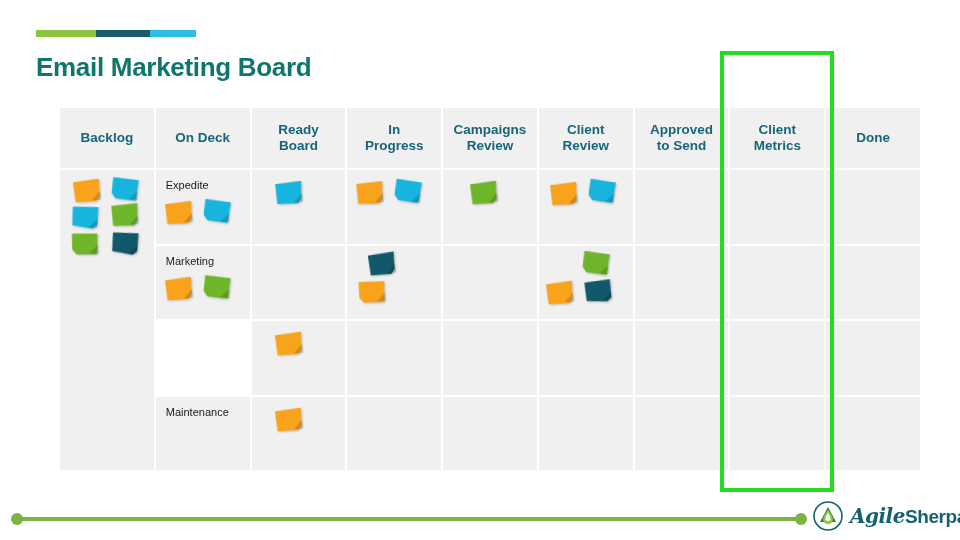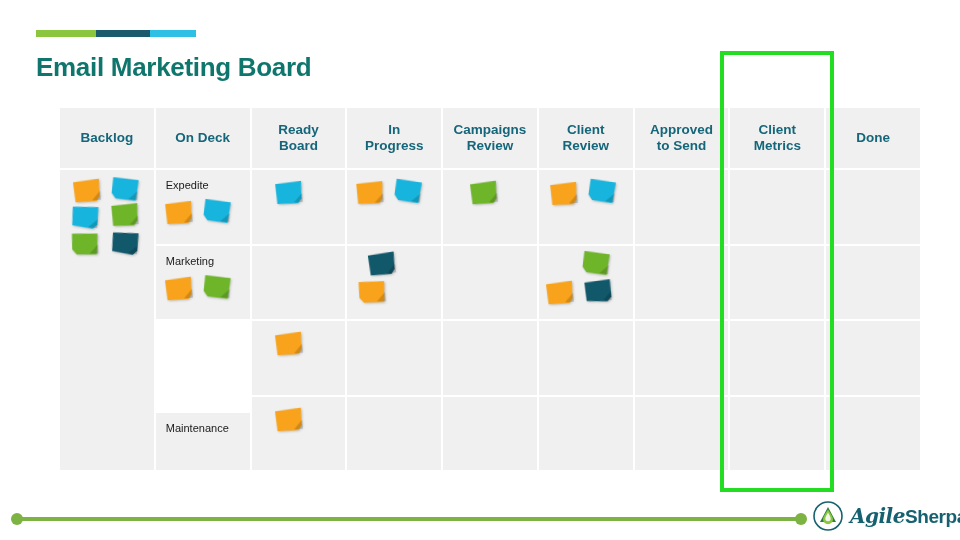--- a/index.html
+++ b/index.html
@@ -247,21 +247,21 @@
         <i></i>
         <span class="fold"></span>
       </div>
     </div>
     <div class="cell" style="grid-area: 4 / 4;"></div>
     <div class="cell" style="grid-area: 4 / 5;"></div>
     <div class="cell" style="grid-area: 4 / 6;"></div>
     <div class="cell" style="grid-area: 4 / 7;"></div>
     <div class="cell" style="grid-area: 4 / 8;"></div>
     <div class="cell" style="grid-area: 4 / 9;"></div>
-    <div class="cell" style="grid-area: 5 / 2; margin-top: 16px;">
+    <div class="cell" style="grid-area: 5 / 2;">
       <div class="row-label">Maintenance</div>
     </div>
     <div class="cell" style="grid-area: 5 / 3;">
       <div class="note c-orange r0" style="left: 24px; top: 12px; transform: rotate(-6deg);">
         <i></i>
         <span class="fold"></span>
       </div>
     </div>
     <div class="cell" style="grid-area: 5 / 4;"></div>
     <div class="cell" style="grid-area: 5 / 5;"></div>

